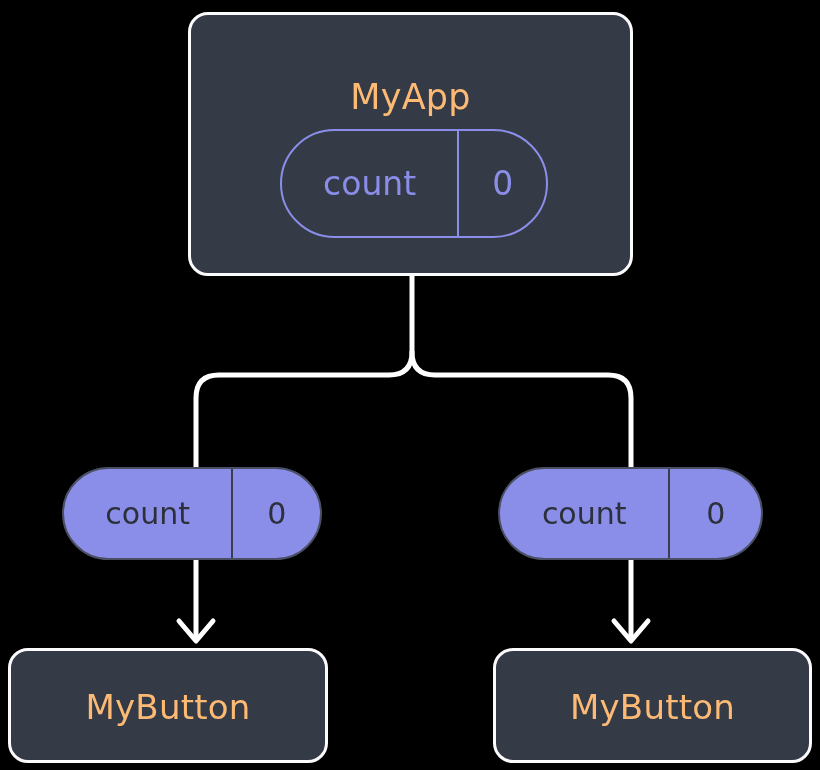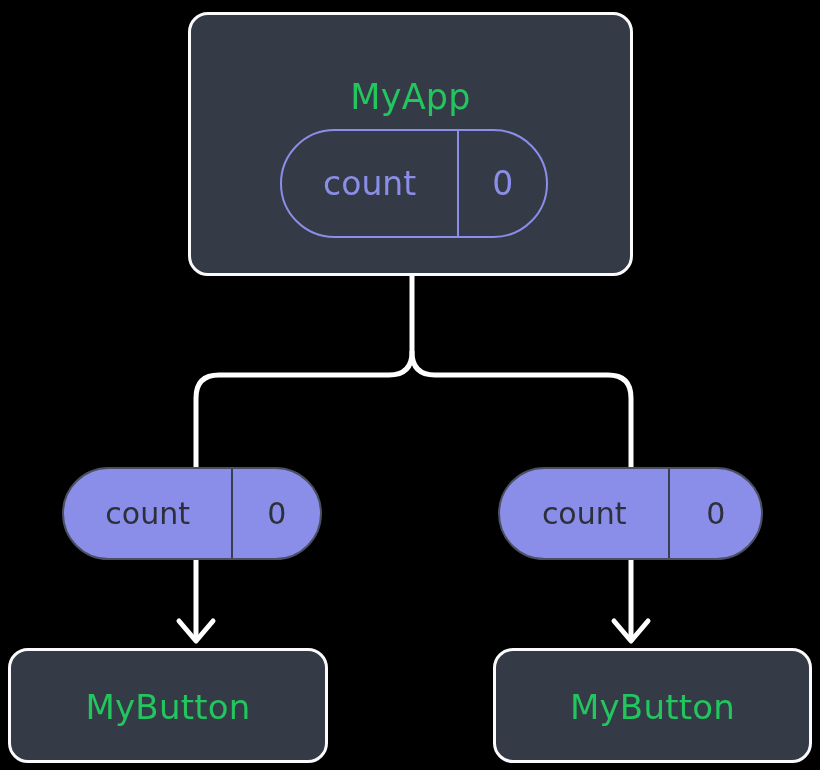--- a/index.html
+++ b/index.html
@@ -12,21 +12,21 @@
     position:absolute;
     background:#343a46;
     border:3px solid #fbfbfd;
     border-radius:20px;
     box-sizing:border-box;
   }
   .node-title{
     position:absolute;
     left:0;right:0;
     text-align:center;
-    color:#22c55e;
+    color:#fdba74;
     font-weight:400;
     letter-spacing:.2px;
     white-space:nowrap;
   }
 
   
   .pill{
     position:absolute;
     box-sizing:border-box;
     display:flex;

